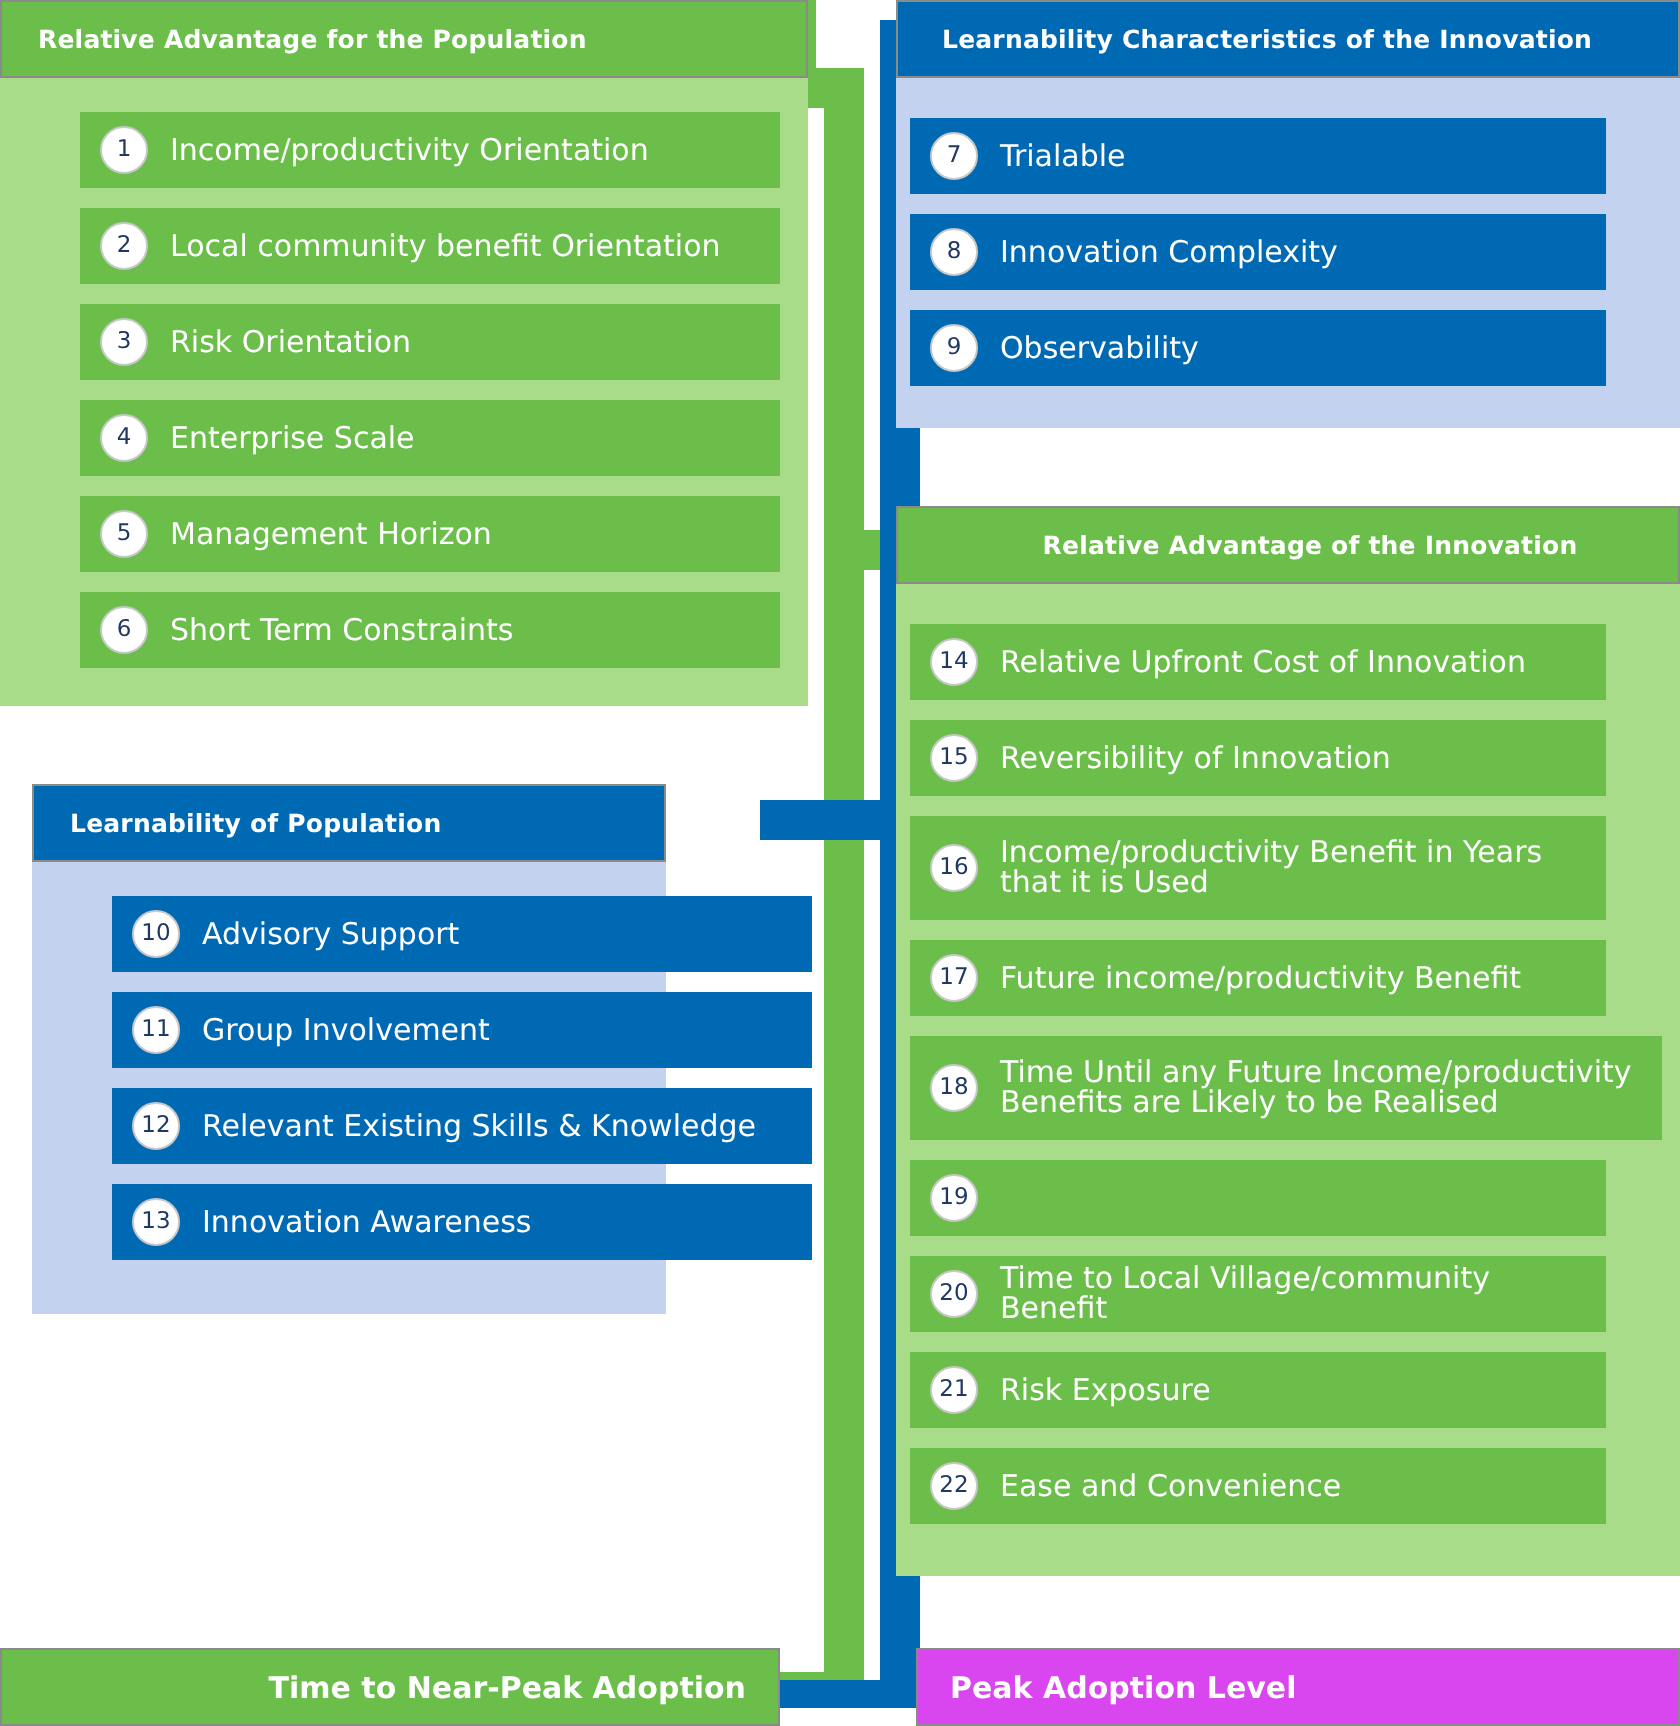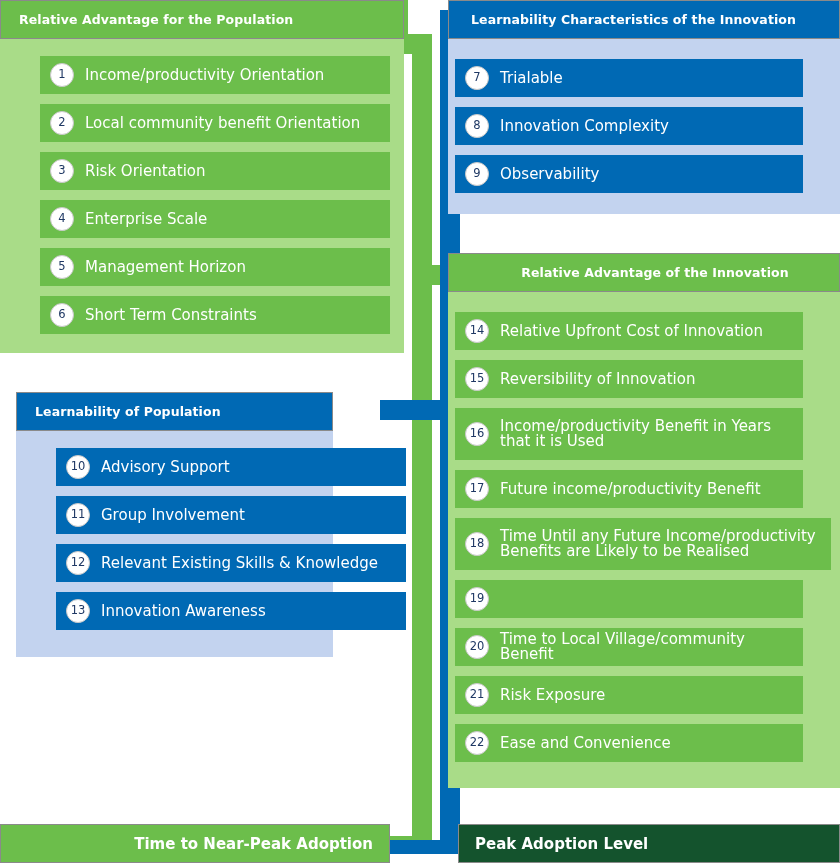--- a/index.html
+++ b/index.html
@@ -102,21 +102,21 @@
     z-index: 4;
     box-sizing: border-box;
     display: flex;
     align-items: center;
     color: #ffffff;
     font-weight: bold;
     font-size: 15px;
     border: 1px solid #8a8a8a;
   }
   .outcome.green { background: #6cbe4b; justify-content: flex-end; padding-right: 16px; }
-  .outcome.blue  { background: #14532d; justify-content: flex-start; padding-left: 16px; }
+  .outcome.blue  { background: #d946ef; justify-content: flex-start; padding-left: 16px; }
 </style>
 </head>
 <body>
 
 <div id="canvas">
 
   <div class="conn green" style="left:412px; top:34px; width:20px; height:806px;"></div>
 
   <div class="conn green" style="left:388px; top:34px; width:44px; height:20px;"></div>
 

